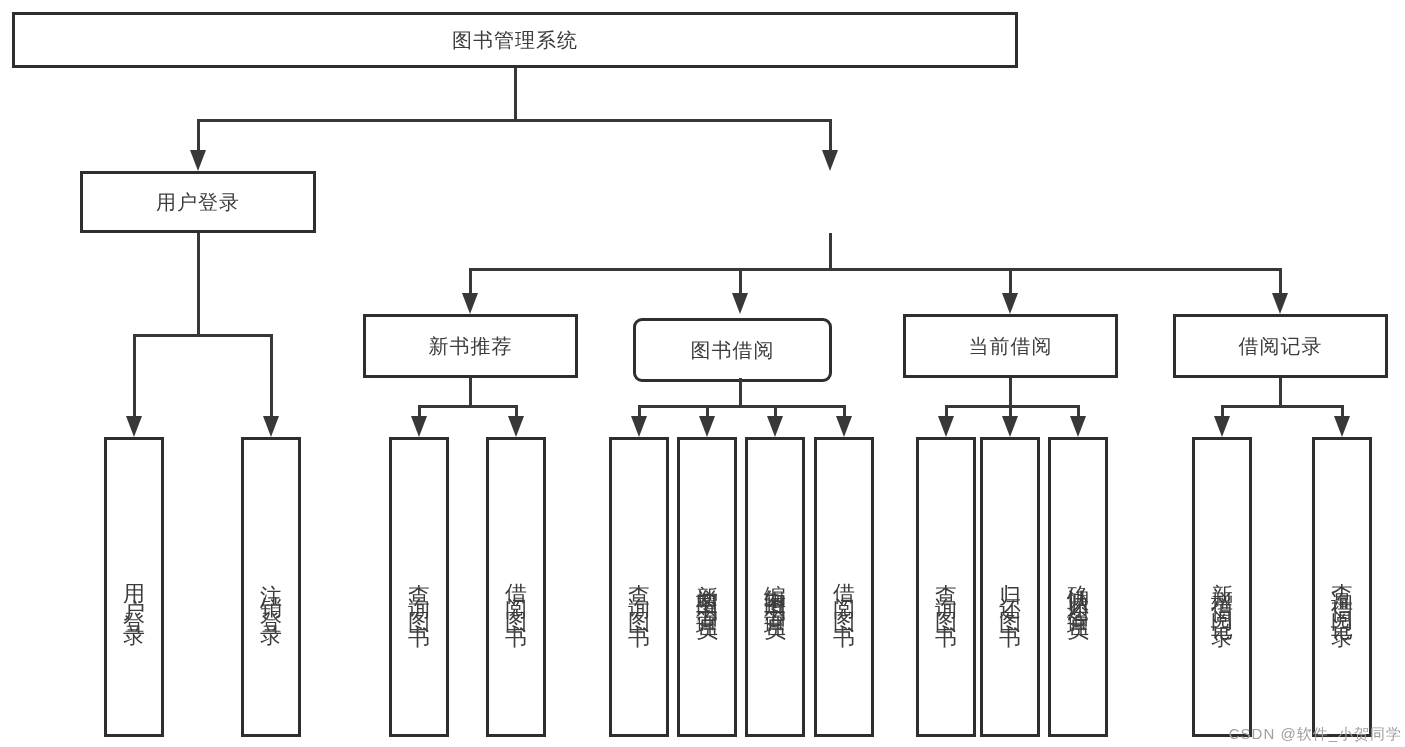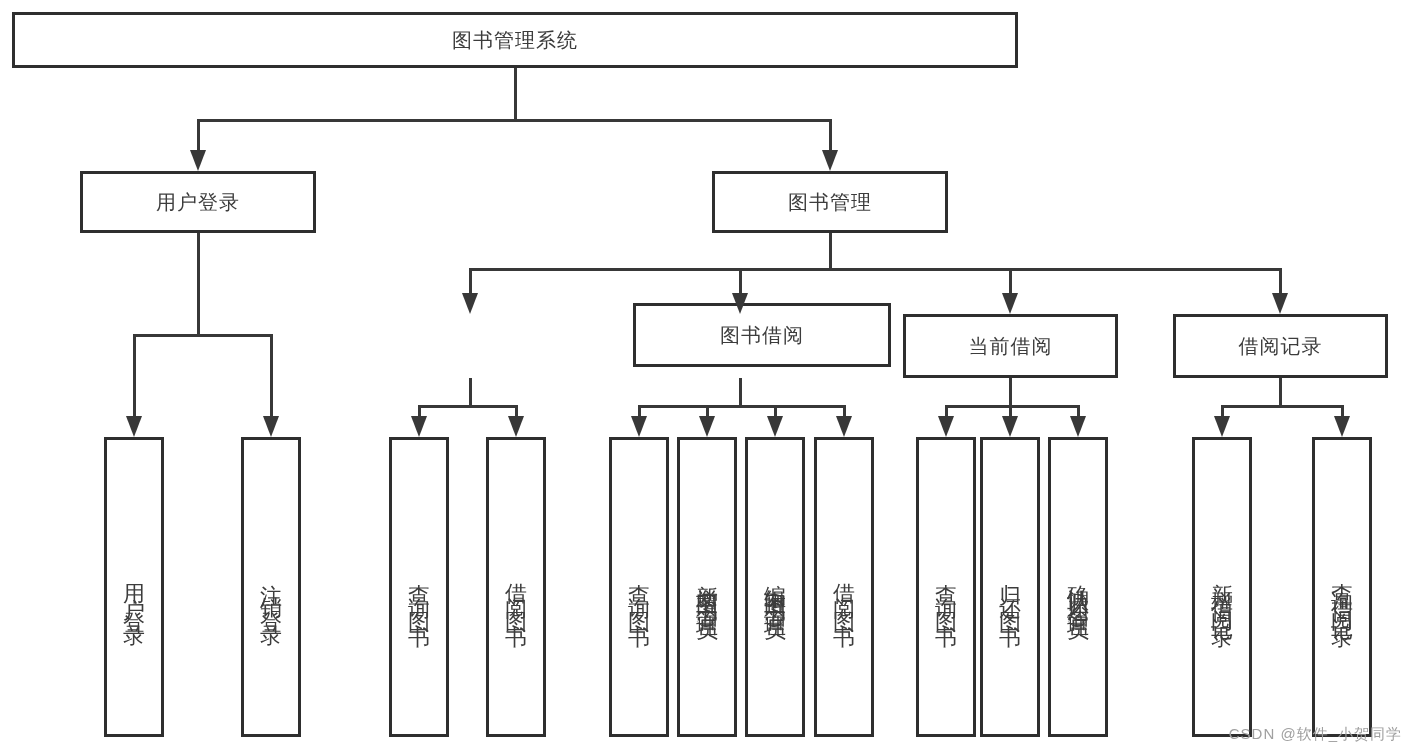--- a/index.html
+++ b/index.html
@@ -80,24 +80,24 @@
 </style>
 </head>
 <body>
 
 <div class="canvas">
 
   <div class="box root" style="left:12px;top:12px;width:1006px;height:56px;">图书管理系统</div>
 
   <div class="box" style="left:80px;top:171px;width:236px;height:62px;">用户登录</div>
 
-  <div class="box" style="left:712px;top:171px;width:236px;height:62px;">图书管理</div>
-
-
-  <div class="box" style="left:633px;top:303px;width:258px;height:64px;">图书借阅</div>
+
+  <div class="box" style="left:363px;top:314px;width:215px;height:64px;">新书推荐</div>
+
+  <div class="box" style="left:633px;top:318px;width:199px;height:64px;border-radius:9px;">图书借阅</div>
 
   <div class="box" style="left:903px;top:314px;width:215px;height:64px;text-align:right;">当前借阅</div>
 
   <div class="box" style="left:1173px;top:314px;width:215px;height:64px;">借阅记录</div>
 
   <div class="leaf sp4" style="left:104px;">
     <span>用户登录</span>
   </div>
   <div class="leaf sp4" style="left:241px;">
     <span>注销登录</span>

